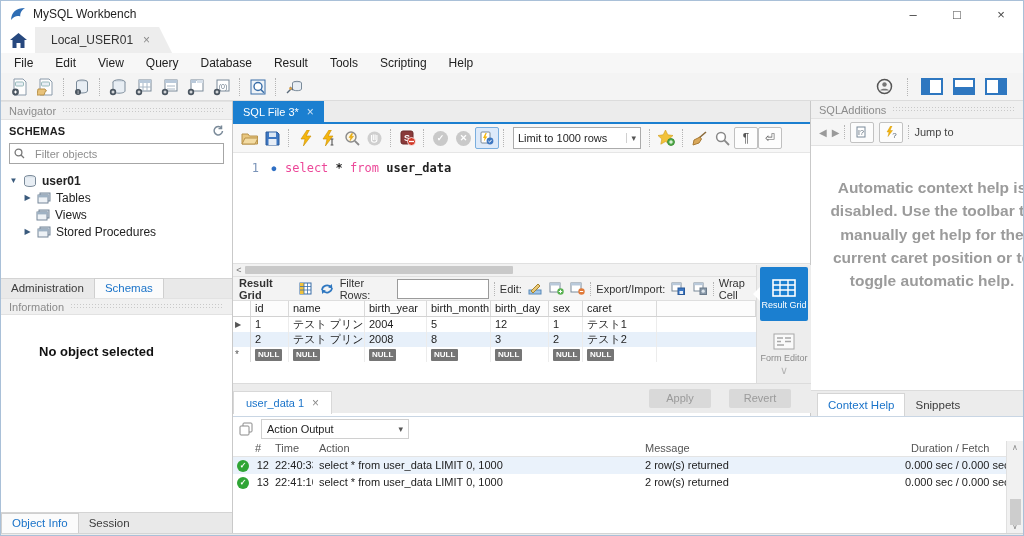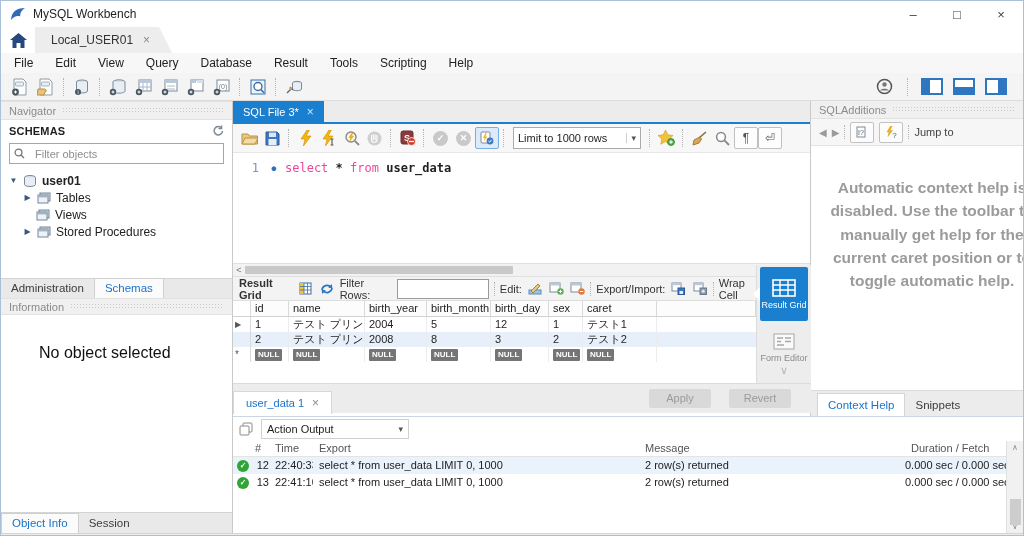--- a/index.html
+++ b/index.html
@@ -33,21 +33,21 @@
   .schemas-row{display:flex;align-items:center;padding:5px 8px 2px 8px}
   .schemas-row b{font-size:11px;letter-spacing:.2px}
   .filter-box{display:flex;align-items:center;gap:8px;margin:4px 8px;border:1px solid #a6a6a6;height:19px;padding:0 4px;background:#fff}
   .filter-box input{border:0;outline:0;flex:1;font-size:11px;font-family:"Liberation Sans",sans-serif;color:#333;background:transparent}
   .filter-box input::placeholder{color:#8e8e8e}
   .tree-row{display:flex;align-items:center;gap:5px;height:17px;font-size:12px;color:#222}
   .tw{width:9px;font-size:8px;color:#3a5a7c;text-align:center}
   .tabstrip{display:flex;align-items:flex-end;background:#e9e9e9;border-top:1px solid #d4d4d4;height:20px;font-size:11.5px}
   .btab{padding:0 10px;line-height:19px;color:#3c3c3c}
   .btab.active{background:#fbfbfb;color:#1a73c9;border:1px solid #cfcfcf;border-bottom:none}
-  .noobj{font-weight:normal;font-size:16px;color:#111;padding:28px 0 0 38px}
+  .noobj{font-weight:bold;font-size:13px;color:#111;padding:28px 0 0 38px}
 
   
   .main{border-right:1px solid #c9c9c9;background:#fff}
   .etabstrip{height:21px;background:#ececec;border-bottom:2px solid #1b7fd0;display:flex}
   .etab{background:#1b7fd0;color:#fff;font-size:11px;display:flex;align-items:center;gap:8px;padding:0 10px}
   .etab .tab-close{color:#cfe4f5}
   .etoolbar{height:28px;background:#f7f7f7;display:flex;align-items:center;padding:0 5px;border-bottom:1px solid #e6e6e6}
   .ei{width:23px;height:22px;display:flex;align-items:center;justify-content:center}
   .ei.box{border:1px solid #7aaede;background:#ddeafa;border-radius:2px;width:22px;height:20px}
   .ei.raised{border:1px solid #c0c0c0;background:#fdfdfd;border-radius:2px;width:22px;height:20px;color:#555;font-size:12px}
@@ -659,21 +659,21 @@
         </svg>
       <span class="outdd">
         <span>Action Output</span>
         <span class="dda">▾</span>
       </span>
     </div>
     <div class="ohdr">
       <div class="oc o-ico"></div>
       <div class="oc o-num" style="text-align:left;padding-left:2px">#</div>
       <div class="oc o-time">Time</div>
-      <div class="oc o-act">Export</div>
+      <div class="oc o-act">Action</div>
       <div class="oc o-msg">Message</div>
       <div class="oc o-dur" style="text-align:left;padding-left:6px">Duration / Fetch</div>
     </div>
     <div class="orow alt">
       <div class="oc o-ico">
           <span class="okck">✓</span>
         </div>
       <div class="oc o-num">12</div>
       <div class="oc o-time">22:40:33</div>
       <div class="oc o-act">select * from user_data LIMIT 0, 1000</div>

